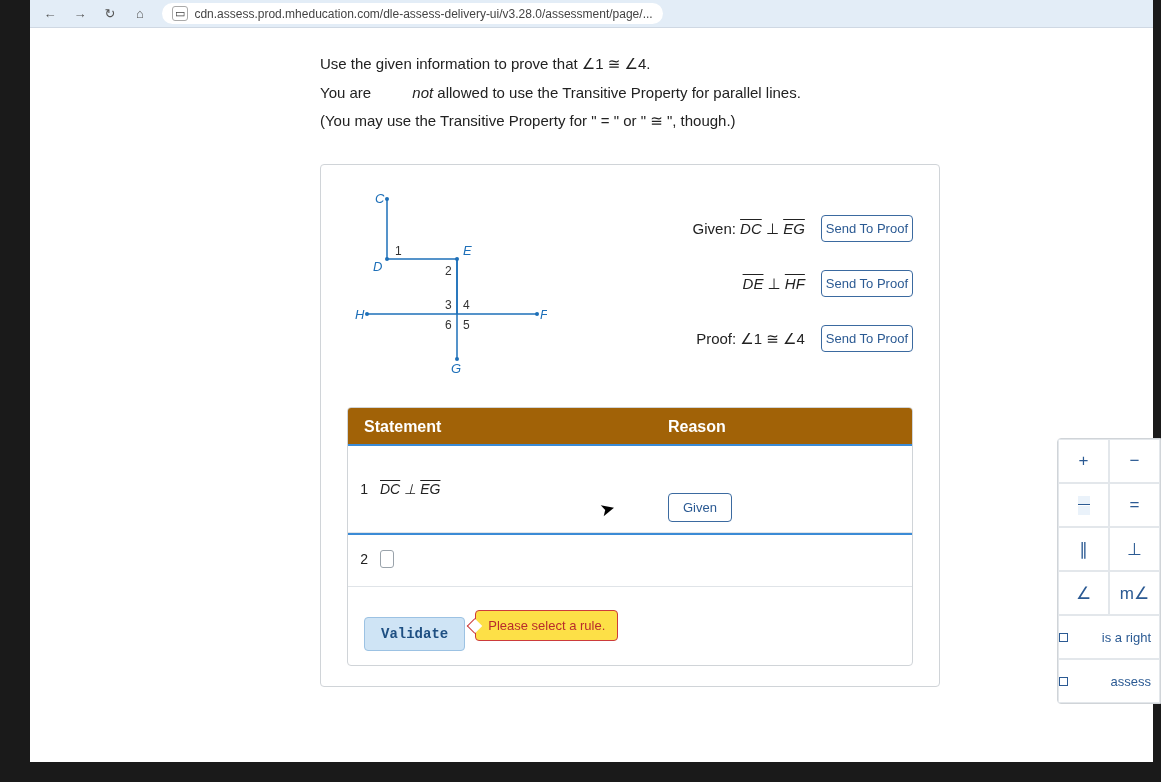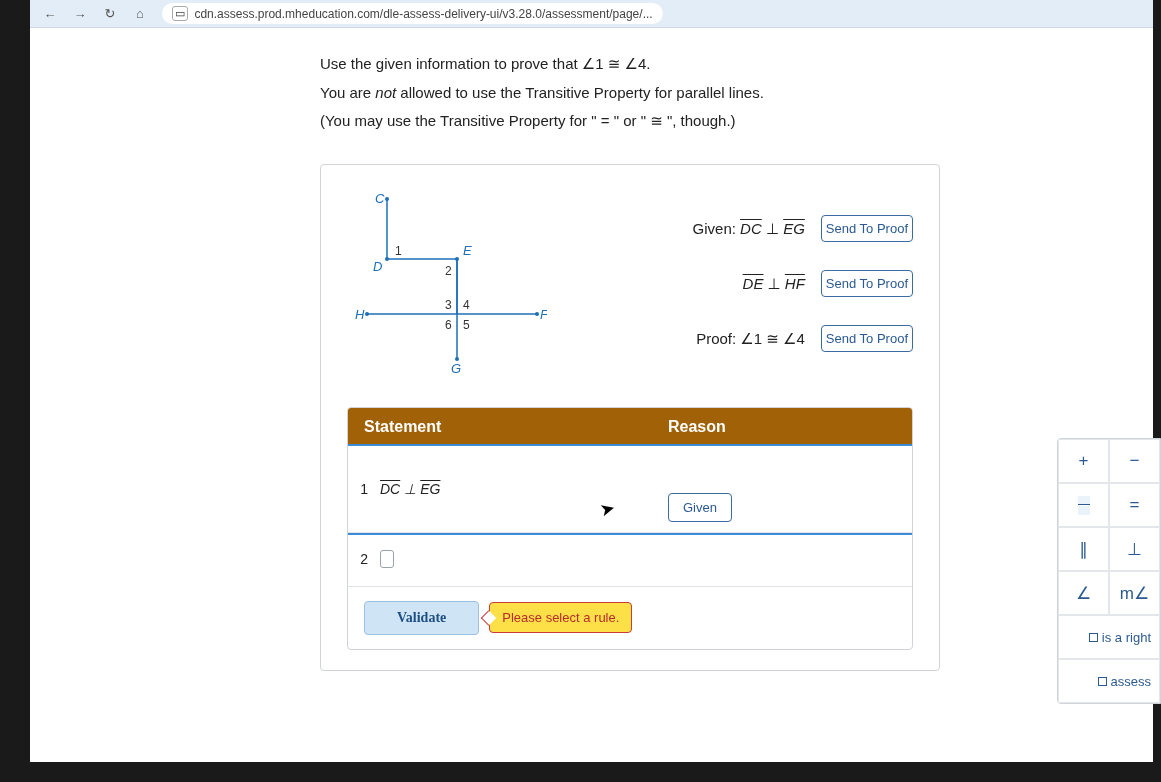--- a/index.html
+++ b/index.html
@@ -44,21 +44,21 @@
     border-radius: 3px;
     padding: 0 2px;
   }
   .content {
     padding: 22px 0 0 290px;
     color: #222;
     position: relative;
     height: calc(100% - 28px);
   }
   .problem-text { font-size: 15px; line-height: 1.9; }
-  .problem-text .em { font-style: italic; }
+  .problem-text .em { font-style: italic; margin-left: 37px; }
   .panel {
     margin-top: 28px;
     border: 1px solid #d0d4d8;
     border-radius: 4px;
     width: 620px;
     padding: 24px 26px 20px 26px;
   }
   .fig-row { display: flex; gap: 34px; align-items: center; }
   .figure { width: 200px; height: 190px; position: relative; }
   .givens { flex: 1; display: flex; flex-direction: column; gap: 28px; }
@@ -118,24 +118,25 @@
     border-radius: 3px;
     vertical-align: middle;
   }
   .validate-row { padding: 14px 16px; display: flex; align-items: center; gap: 10px; }
   .validate-btn {
     background: #cfe4f5;
     border: 1px solid #9cc2e3;
     color: #1e4f82;
     font-weight: bold;
     border-radius: 4px;
-    padding: 8px 32px;
+    padding: 8px 16px;
     cursor: pointer;
     font-size: 14px;
-    font-family: Liberation Serif, serif;
+    font-family: Liberation Mono, monospace;
+    margin-top: 16px;
   }
   .error-bubble {
     border: 1px solid #cc3b3b;
     color: #b82c2c;
     border-radius: 4px;
     padding: 7px 12px;
     font-size: 13px;
     position: relative;
     background: #fde047;
   }
@@ -162,21 +163,21 @@
   .pcell {
     border: 0.5px solid #e3e7eb;
     height: 44px;
     display: flex;
     align-items: center;
     justify-content: center;
     font-size: 17px;
     color: #2b5a93;
     cursor: pointer;
   }
-  .pcell.wide { grid-column: 1 / span 2; font-size: 13px; justify-content: flex-end; padding-right: 8px; }
+  .pcell.wide { grid-column: 1 / span 2; font-size: 13px; justify-content: space-between; padding-right: 8px; }
   .pcell .sq { display:inline-block; width:9px; height:9px; border:1.5px solid #2b5a93; margin-right:4px; vertical-align:middle;}
   .frac { font-size: 14px; line-height: 0.9; }
   .frac .n { display:block; border-bottom:1px solid #2b5a93; width:12px; height:9px; background:#eaf2fa; }
   .frac .d { display:block; width:12px; height:9px; background:#eaf2fa; margin-top:1px;}
   .cursor-arrow {
     position: absolute;
     left: calc(290px + 280px);
     top: 470px;
     font-size: 18px;
     color: #000;

